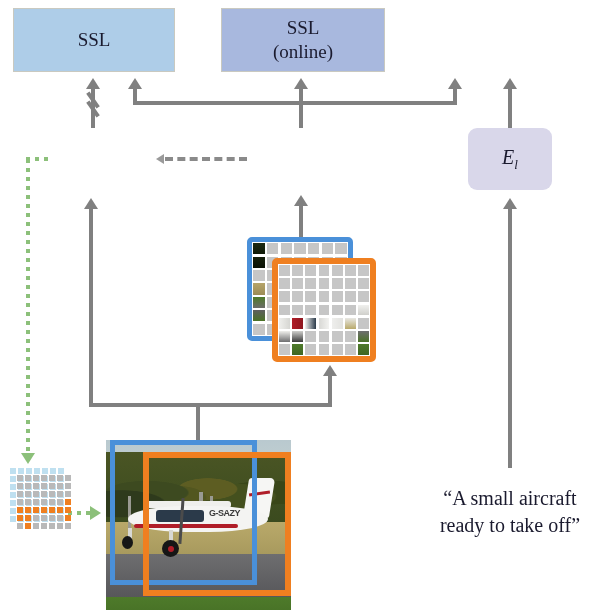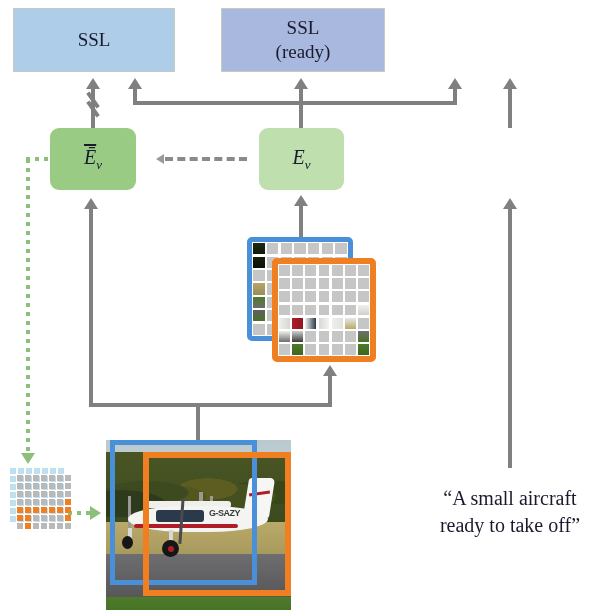--- a/index.html
+++ b/index.html
@@ -83,21 +83,21 @@
 
   <div class="box toprow" style="left:13px;top:8px;width:162px;height:64px;background:#aecde8;">
     <div>
       <div>SSL</div>
     </div>
   </div>
 
   <div class="box toprow" style="left:221px;top:8px;width:164px;height:64px;background:#a8b8de;">
     <div>
       <div>SSL</div>
-      <div>(ready)</div>
+      <div>(online)</div>
     </div>
   </div>
 
 
   <div class="ln hln" style="left:133px;top:101px;width:324px;"></div>
 
   <div class="ln vln" style="left:133px;top:88px;height:15px;"></div>
   <div class="ahead" style="left:128px;top:78px;"></div>
 
   <div class="ln vln" style="left:299px;top:88px;height:15px;"></div>
@@ -109,32 +109,27 @@
   <div class="ln vln" style="left:299px;top:101px;height:27px;"></div>
 
   <div class="ln vln" style="left:91px;top:88px;height:40px;"></div>
   <div class="ahead" style="left:86px;top:78px;"></div>
   <div class="sg" style="left:84px;top:98px;"></div>
   <div class="sg" style="left:84px;top:107px;"></div>
 
   <div class="ln vln" style="left:508px;top:88px;height:40px;"></div>
   <div class="ahead" style="left:503px;top:78px;"></div>
 
-  <div class="box enc" style="left:50px;top:128px;width:86px;height:62px;background:#9acb84;">
+
+
+  <div class="box enc" style="left:468px;top:128px;width:84px;height:62px;background:#d9d7ea;">
     <span>
-      <span style="text-decoration:overline;">Ē</span><sub style="font-size:13px;">v</sub>
+      <span>E</span><sub style="font-size:13px;">l</sub>
     </span>
   </div>
-
-  <div class="box enc" style="left:259px;top:128px;width:85px;height:62px;background:#bfdfae;">
-    <span>
-      <span>E</span><sub style="font-size:13px;">v</sub>
-    </span>
-  </div>
-
 
   <div class="dashln" style="left:165px;top:157px;width:82px;"></div>
   <div class="ahead-left" style="left:156px;top:154px;"></div>
 
   <div class="ln vln" style="left:299px;top:205px;height:32px;"></div>
   <div class="ahead" style="left:294px;top:195px;"></div>
 
   <div class="ln vln" style="left:89px;top:208px;height:197px;"></div>
   <div class="ahead" style="left:84px;top:198px;"></div>
   <div class="ln hln" style="left:89px;top:403px;width:243px;"></div>

